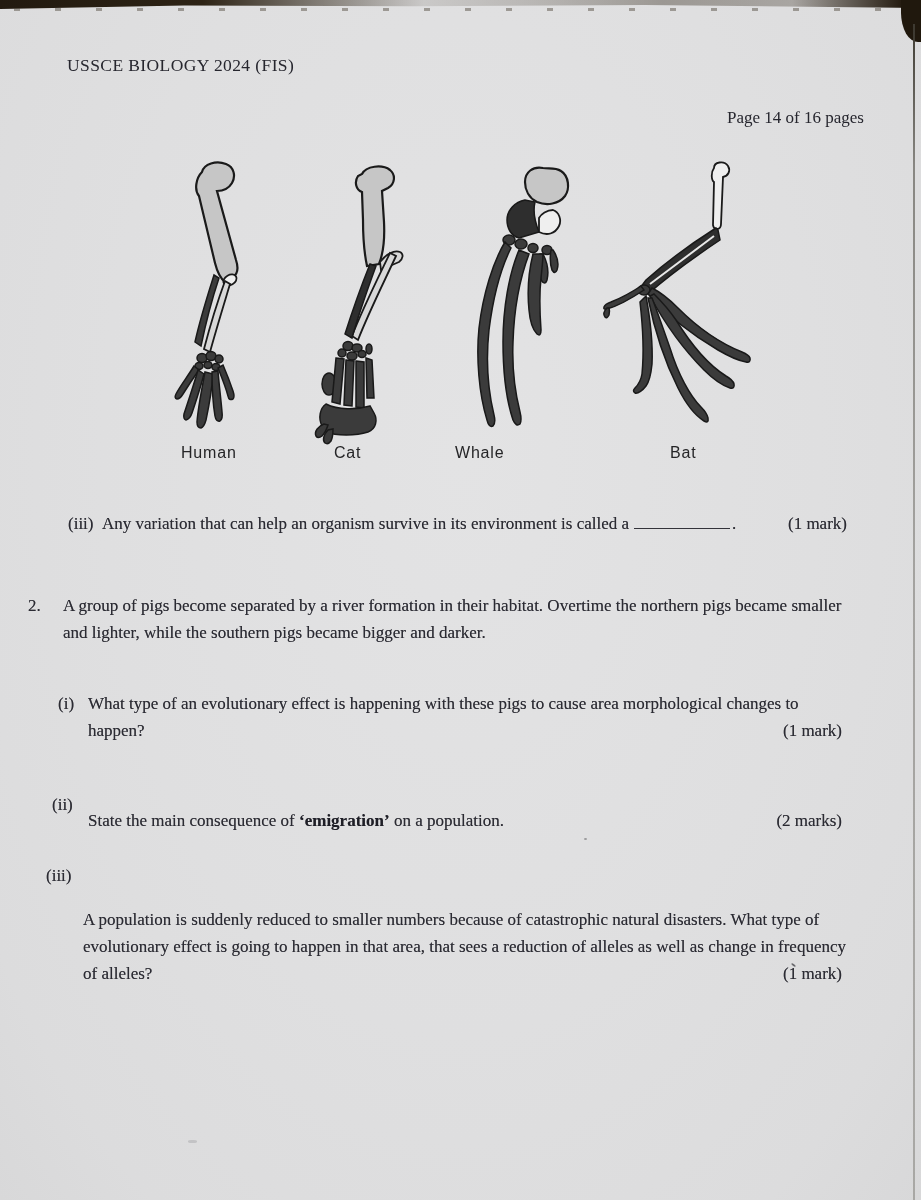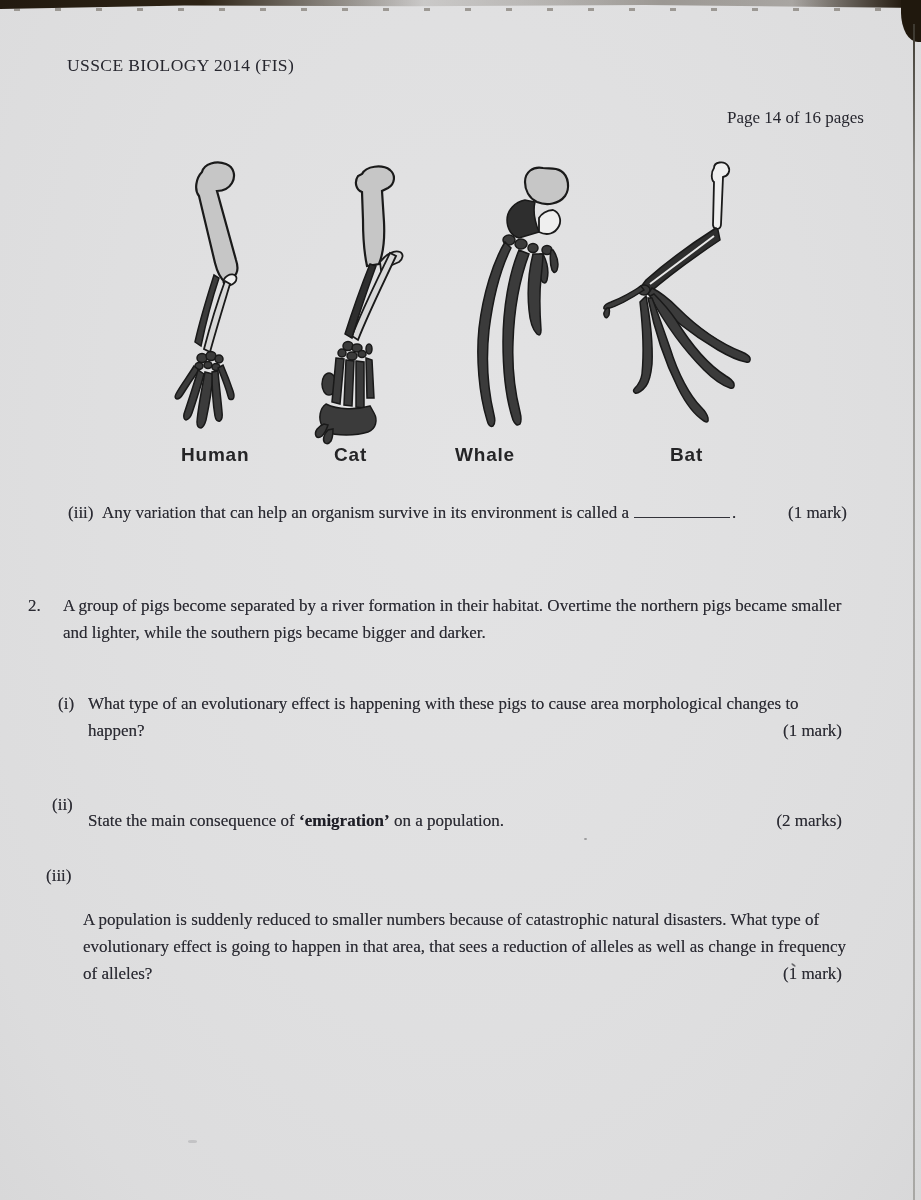--- a/index.html
+++ b/index.html
@@ -25,25 +25,25 @@
   
   .header-title{position:absolute;left:67px;top:55px;font-size:17.5px;letter-spacing:.4px;color:#26262e;}
   .header-page{position:absolute;left:727px;top:64px;font-size:17px;color:#26262e;margin-top:44px;}
   
   .limb{position:absolute;}
   .limb-human{left:166px;top:156px;width:130px;height:300px;}
   .limb-cat{left:312px;top:158px;width:120px;height:300px;}
   .limb-whale{left:455px;top:158px;width:130px;height:300px;}
   .limb-bat{left:598px;top:158px;width:200px;height:300px;}
   .limb-label{position:absolute;top:444px;font-family:"Liberation Sans",sans-serif;
-    font-weight:bold;font-size:19px;letter-spacing:.8px;color:#252527;}
+    font-weight:normal;font-size:16px;letter-spacing:.8px;color:#252527;}
   .label-human{left:181px;}.label-cat{left:334px;}.label-whale{left:455px;}.label-bat{left:670px;}
   
   .q{position:absolute;font-size:17px;line-height:27px;color:#2b2b33;text-shadow:0 0 .4px rgba(40,40,48,.55);}
-  .q1iii{left:68px;top:499px;width:779px;}
+  .q1iii{left:68px;top:510px;width:779px;}
   .q1iii .qnum{display:inline-block;width:34px;}
   .q1iii .marks{position:absolute;right:0;top:0;}
   .blank{display:inline-block;width:96px;border-bottom:1.6px solid #33333a;height:1em;margin:0 2px 0 5px;}
   .q2stem{left:28px;top:592px;width:820px;}
   .q2stem .qnum2{position:absolute;left:0;top:0;}
   .q2stem .stemtext{margin-left:35px;width:792px;}
   .part .pnum{position:absolute;left:0;top:0;}
   .part .marks{position:absolute;right:0;bottom:0;}
   .p-i{left:58px;top:690px;width:784px;}
   .p-i .ptext{margin-left:30px;width:768px;}
@@ -66,21 +66,21 @@
 <div class="page">
 
   <div class="scan-top"></div>
   <div class="scan-top-dots"></div>
   <div class="scan-corner"></div>
   <div class="scan-right"></div>
   <div class="speck s1"></div>
   <div class="speck s2"></div>
   <div class="speck s3"></div>
 
-  <div class="header-title">USSCE BIOLOGY 2014 (FIS)</div>
+  <div class="header-title">USSCE BIOLOGY 2024 (FIS)</div>
   <div class="header-page">Page 14 of 16 pages</div>
 
   <svg class="limb limb-human" viewBox="0 0 130 300">
     <path class="bone-light" d="M36,16 C38,8 50,4 60,8 C68,11 70,20 66,27 C63,32 57,35 51,35 L70,104 C73,113 71,119 66,122 L59,126 C54,122 51,115 49,107 L33,40 C28,34 30,22 36,16 Z"></path>
     <ellipse class="bone-white" cx="64" cy="124" rx="7" ry="5" transform="rotate(-30 64 124)"></ellipse>
     <path class="bone-pale" d="M64,128 C58,148 50,174 44,196 L38,193 C44,170 52,144 59,125 Z"></path>
     <path class="bone-dark" d="M53,122 C47,140 40,166 35,190 L29,186 C34,163 42,138 48,119 Z"></path>
     <g class="bone-dark">
       <ellipse cx="36" cy="202" rx="5" ry="4.5"></ellipse>
         <ellipse cx="45" cy="200" rx="5" ry="4.5"></ellipse>

